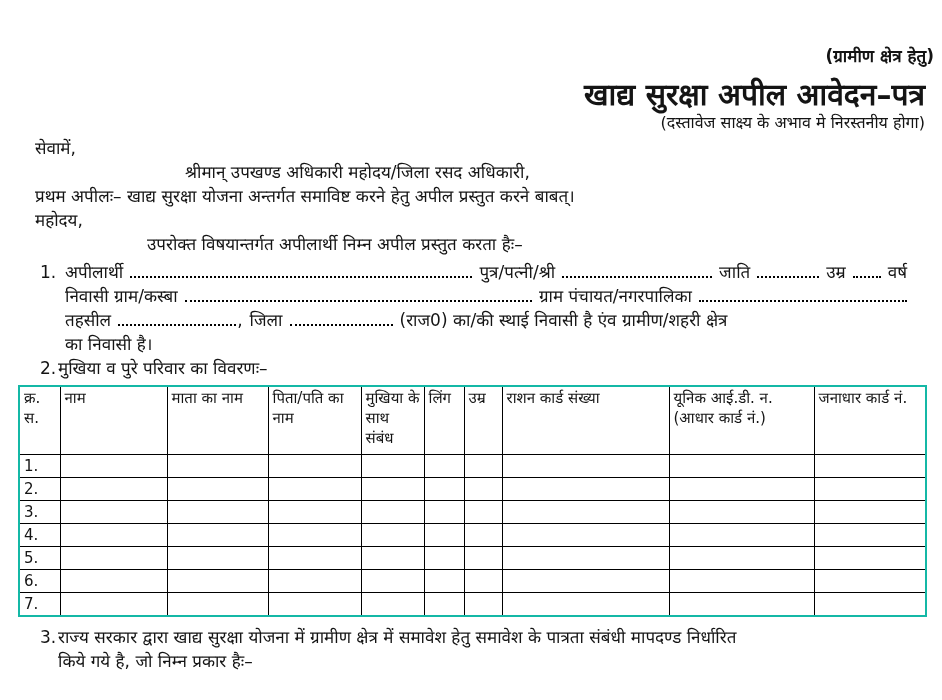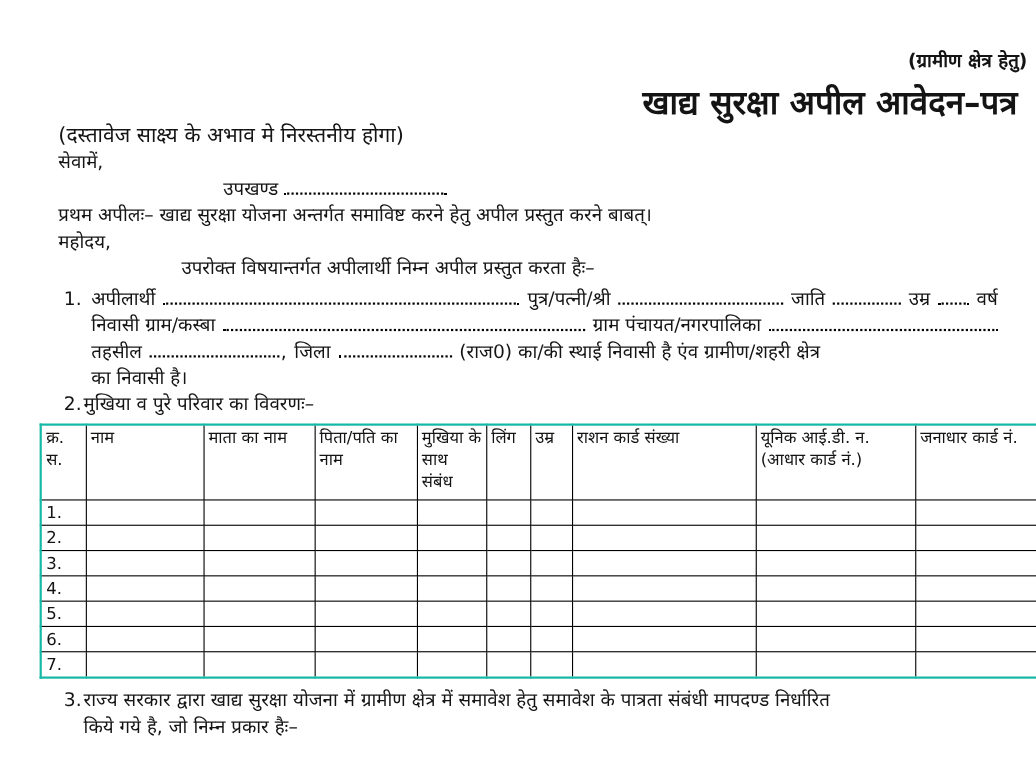--- a/index.html
+++ b/index.html
@@ -1,25 +1,25 @@
 <!DOCTYPE html>
 <html><head>
 <meta charset="utf-8">
 <style>
   html,body { margin:0; padding:0; background:#ffffff; }
   .page {
     width:942px; height:700px; box-sizing:border-box;
-    padding:78px 17px 0 53px; position:relative; overflow:hidden;
+    padding:78px 17px 0 35px; position:relative; overflow:hidden;
     background:#ffffff; color:#141414;
     font-family:"DejaVu Sans", sans-serif;
     font-size:17px; line-height:24px;
   }
   .corner { position:absolute; top:44px; right:8px; font-weight:bold; font-size:17px; }
   .title  { text-align:right; font-size:30px; line-height:34px; font-weight:bold; margin:0; }
-  .subtitle { text-align:left; font-size:19px; line-height:22px; margin:0 0 2px 0; }
+  .subtitle { text-align:right; font-size:16px; line-height:22px; margin:0 0 2px 0; }
   .body-lines { margin-right:18px; }
   .line { white-space:nowrap; }
   .ind150 { margin-left:150px; }
   .ind95  { margin-left:112px; }
   .ind25  { margin-left:25px; }
   .ind5   { margin-left:5px; }
   .flexline { display:flex; align-items:baseline; gap:7px; }
   .flexrow  { display:flex; align-items:baseline; }
   .num { flex:0 0 18px; }
   .dots { border-bottom:2px dotted #000; flex-shrink:1; min-width:12px; height:0; }
@@ -47,25 +47,22 @@
 
   <div class="corner">(ग्रामीण क्षेत्र हेतु)</div>
 
   <h1 class="title">खाद्य सुरक्षा अपील आवेदन–पत्र</h1>
   <div class="subtitle">(दस्तावेज साक्ष्य के अभाव मे निरस्तनीय होगा)</div>
 
   <div class="body-lines">
 
     <div class="line">सेवामें,</div>
 
-
-    <div class="line ind150">
-      <span>उपखण्ड</span>
-      <span class="dots-inline" style="width:148px"></span>
-    </div>
+    <div class="line ind150">श्रीमान् उपखण्ड अधिकारी महोदय/जिला रसद अधिकारी,</div>
+
 
     <div class="line">प्रथम अपीलः– खाद्य सुरक्षा योजना अन्तर्गत समाविष्ट करने हेतु अपील प्रस्तुत करने बाबत्।</div>
 
     <div class="line">महोदय,</div>
 
     <div class="line ind95">उपरोक्त विषयान्तर्गत अपीलार्थी निम्न अपील प्रस्तुत करता हैः–</div>
 
     <div class="ind5" style="margin-top:4px">
       <div class="flexline">
         <span class="num">1.</span>

